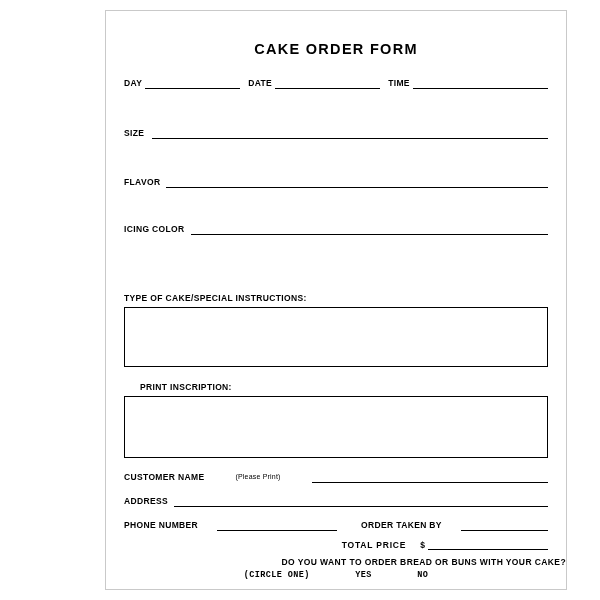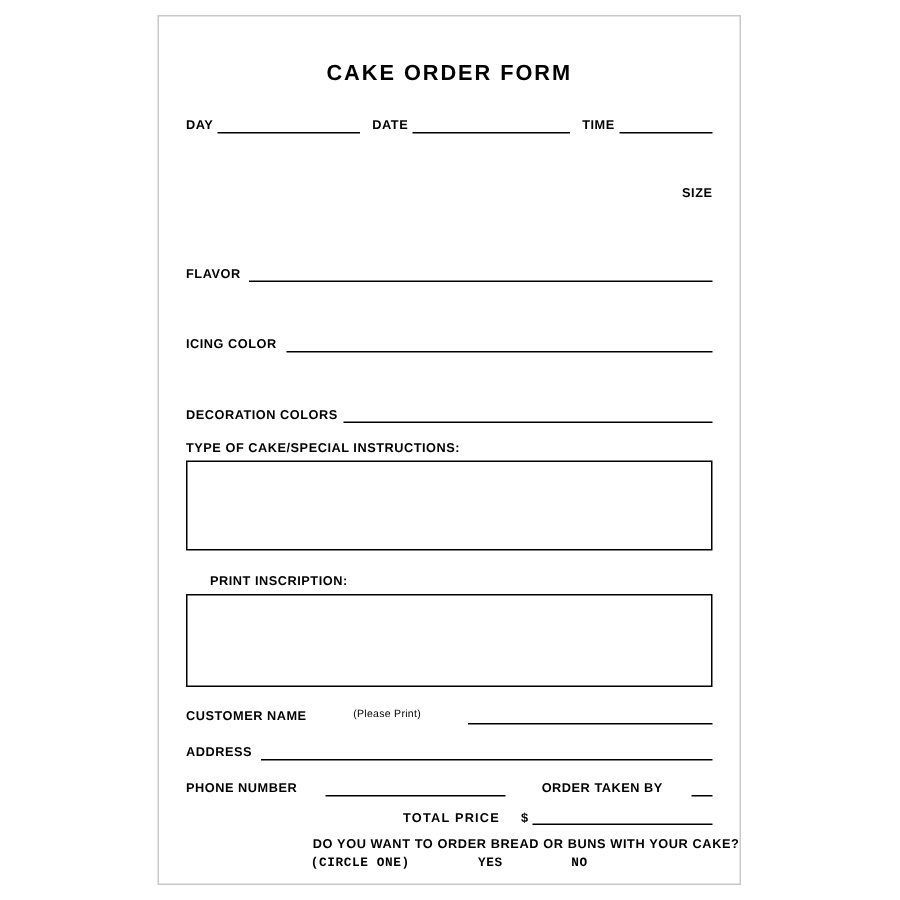--- a/index.html
+++ b/index.html
@@ -17,21 +17,21 @@
     height: 600px;
     background: #ffffff;
     overflow: hidden;
   }
 
   
   #form-sheet {
     position: absolute;
     left: 105px;
     top: 10px;
-    width: 389px;
+    width: 462px;
     height: 580px;
     background: #ffffff;
     border: 1px solid #c9c9c9;
     box-sizing: border-box;
     padding: 0;
   }
 
   #form-title {
     position: absolute;
     left: 0;
@@ -165,39 +165,35 @@
 
     <div class="row" style="top:62px;">
       <span class="lbl">DAY</span>
       <span class="rule" style="flex:0 0 95px;"></span>
       <span class="lbl spacer-lbl">DATE</span>
       <span class="rule" style="flex:0 0 105px;"></span>
       <span class="lbl spacer-lbl">TIME</span>
       <span class="rule"></span>
     </div>
 
-    <div class="row" style="top:112px;flex-direction:column;">
+    <div class="row" style="top:112px;">
       <span class="lbl">SIZE</span>
       <span class="rule" style="margin-left:8px;"></span>
     </div>
 
     <div class="row" style="top:161px;">
       <span class="lbl">FLAVOR</span>
       <span class="rule" style="margin-left:6px;"></span>
     </div>
 
     <div class="row" style="top:208px;">
       <span class="lbl">ICING COLOR</span>
       <span class="rule" style="margin-left:6px;"></span>
     </div>
 
-    <div class="row" style="top:255px;">
-      <span class="lbl">DECORATION COLORS</span>
-      <span class="rule" style="margin-left:4px;"></span>
-    </div>
 
     <div class="boxlabel" style="top:282px;">TYPE OF CAKE/SPECIAL INSTRUCTIONS:</div>
     <div class="box" style="top:296px; height:60px;"></div>
 
     <div class="boxlabel" style="top:371px;padding-left:16px;">PRINT INSCRIPTION:</div>
     <div class="box" style="top:385px; height:62px;"></div>
 
     <div class="row" style="top:456px;gap:28px;">
       <span class="lbl">CUSTOMER NAME</span>
       <span class="lbl lbl-sub">(Please Print)</span>

